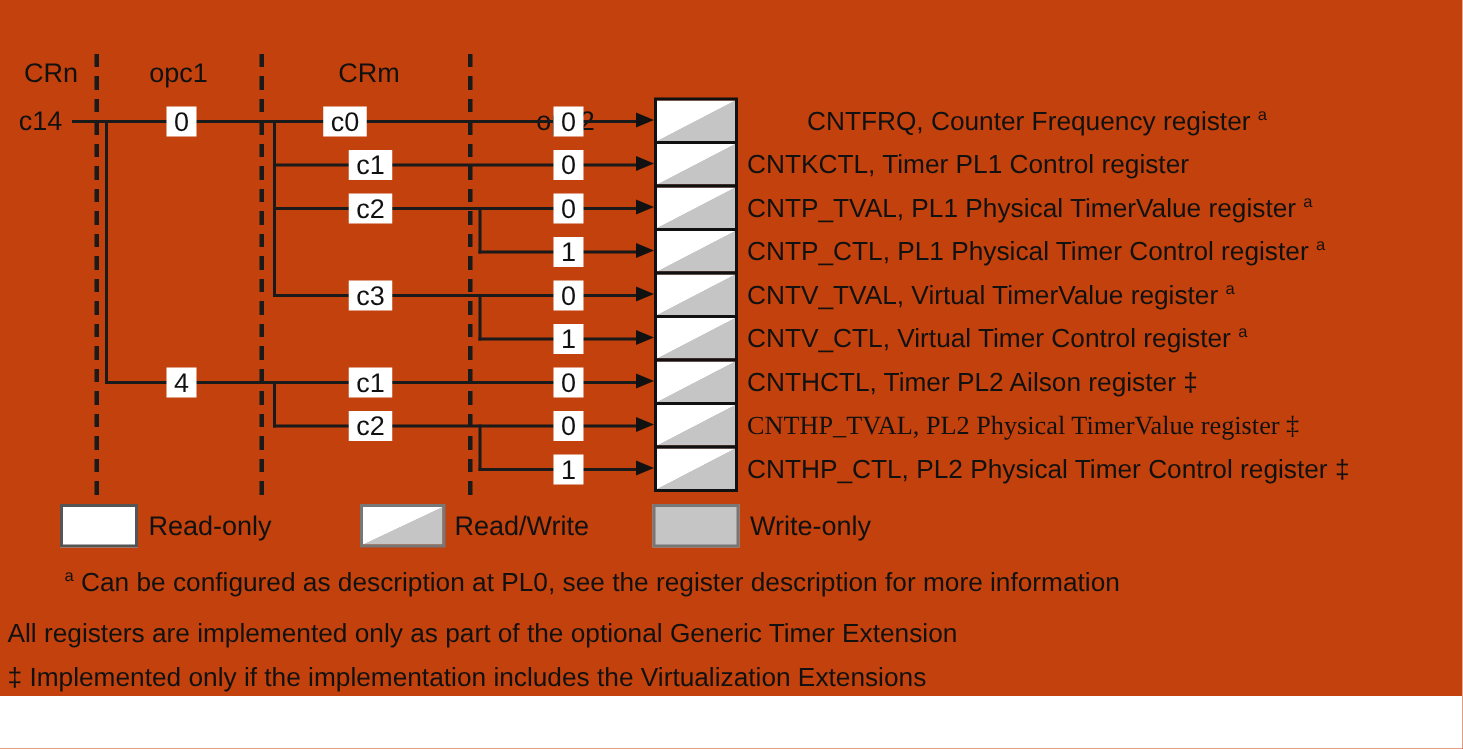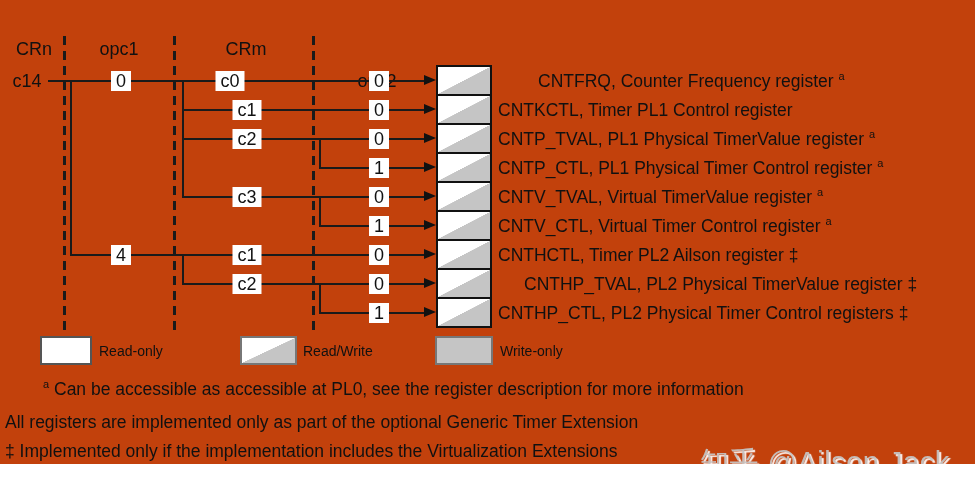--- a/index.html
+++ b/index.html
@@ -16,21 +16,21 @@
   .arrowhead{position:absolute;width:0;height:0;border-top:5.5px solid transparent;
              border-bottom:5.5px solid transparent;border-left:12px solid #111;}
   .accessbox{position:absolute;width:56px;height:31px;border:2px solid #111;box-sizing:border-box;}
   .accessbox.read-write{background:linear-gradient(to bottom right,#fff 49.5%,var(--gray) 50.3%);}
   .reglabel{position:absolute;transform:translateY(-50%);font-size:17.5px;white-space:nowrap;}
   .reglabel sup{font-size:11px;}
   .legendswatch{position:absolute;height:29px;border:2px solid #777;box-sizing:border-box;}
   .legendswatch.read-write{background:linear-gradient(to bottom right,#fff 49.5%,var(--gray) 50.3%);}
   .legendswatch.read-only{background:#fff;border-color:#555;}
   .legendswatch.write-only{background:var(--gray);}
-  .legendlabel{position:absolute;transform:translateY(-50%);font-size:14px;white-space:nowrap;}
+  .legendlabel{position:absolute;transform:translateY(-50%);font-size:18px;white-space:nowrap;}
   .footnote{position:absolute;left:43px;top:378px;font-size:17.5px;white-space:nowrap;}
   .footnote sup{font-size:11px;}
   .bottomnote{position:absolute;font-size:17.5px;white-space:nowrap;}
   .watermark{position:absolute;left:700px;top:443px;font-size:29px;letter-spacing:.5px;
              color:rgba(198,198,198,.92);white-space:nowrap;
              text-shadow:2px 2px 1px rgba(255,255,255,.95);}
 </style>
 </head>
 <body>
 
@@ -89,40 +89,39 @@
       <div class="nodelabel" style="left: 247px; top: 254.5px;">c1</div>
       <div class="nodelabel" style="left: 379px; top: 254.5px;">0</div>
       <div class="arrowhead" style="left: 424px; top: 249px;"></div>
       <div class="accessbox read-write" style="left: 436px; top: 239px;"></div>
       <div class="reglabel" style="left: 498px; top: 254.5px;">CNTHCTL, Timer PL2 Ailson register ‡</div>
       <div class="hline" style="left: 182px; top: 282.5px; width: 245px;"></div>
       <div class="nodelabel" style="left: 247px; top: 283.5px;">c2</div>
       <div class="nodelabel" style="left: 379px; top: 283.5px;">0</div>
       <div class="arrowhead" style="left: 424px; top: 278px;"></div>
       <div class="accessbox read-write" style="left: 436px; top: 268px;"></div>
-      <div class="reglabel" style="left: 524px; top: 283.5px;">CNTHP_TVAL, PL2 Physical TimerValue register ‡</div>
+      <div class="reglabel" style="left: 498px; top: 283.5px; font-family: Liberation Serif, serif;">CNTHP_TVAL, PL2 Physical TimerValue register ‡</div>
       <div class="hline" style="left: 319px; top: 311.5px; width: 108px;"></div>
       <div class="nodelabel" style="left: 379px; top: 312.5px;">1</div>
       <div class="arrowhead" style="left: 424px; top: 307px;"></div>
       <div class="accessbox read-write" style="left: 436px; top: 297px;"></div>
-      <div class="reglabel" style="left: 498px; top: 312.5px;">CNTHP_CTL, PL2 Physical Timer Control registers ‡</div>
+      <div class="reglabel" style="left: 498px; top: 312.5px;">CNTHP_CTL, PL2 Physical Timer Control register ‡</div>
     </div>
 
   <span class="rootlabel" style="left:27px;top:80.5px">c14</span>
 
   <div id="legend">
       <div class="legendswatch read-only" style="left: 40px; top: 336px; width: 52px;"></div>
       <div class="legendlabel" style="left: 99px; top: 350.5px;">Read-only</div>
       <div class="legendswatch read-write" style="left: 240px; top: 336px; width: 57px;"></div>
       <div class="legendlabel" style="left: 303px; top: 350.5px;">Read/Write</div>
       <div class="legendswatch write-only" style="left: 435px; top: 336px; width: 58px;"></div>
       <div class="legendlabel" style="left: 500px; top: 350.5px;">Write-only</div>
     </div>
 
   <div class="footnote"><sup>a</sup>
-    <span>Can be accessible as accessible at PL0, see the register description for more information</span>
+    <span>Can be configured as description at PL0, see the register description for more information</span>
   </div>
 
   <div class="bottomnote" style="left:5px;top:441px">‡ Implemented only if the implementation includes the Virtualization Extensions</div>
   <div class="bottomnote" style="left:5px;top:412px">All registers are implemented only as part of the optional Generic Timer Extension</div>
 
-  <span class="watermark">知乎 @Ailson Jack</span>
 </div>
 
 </body></html>

